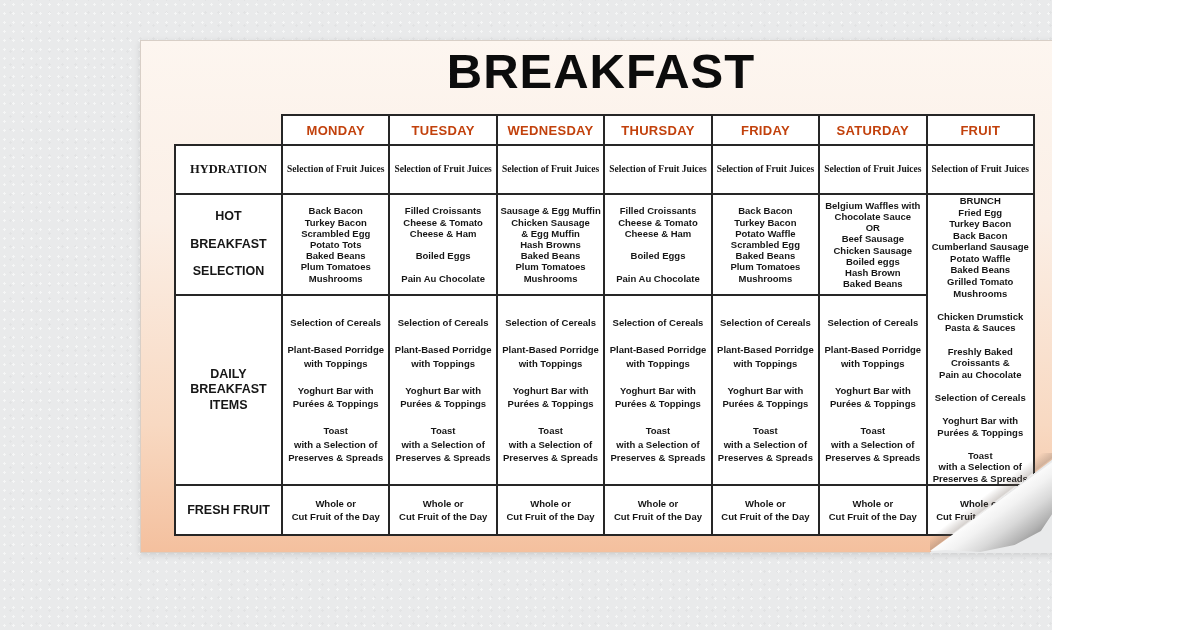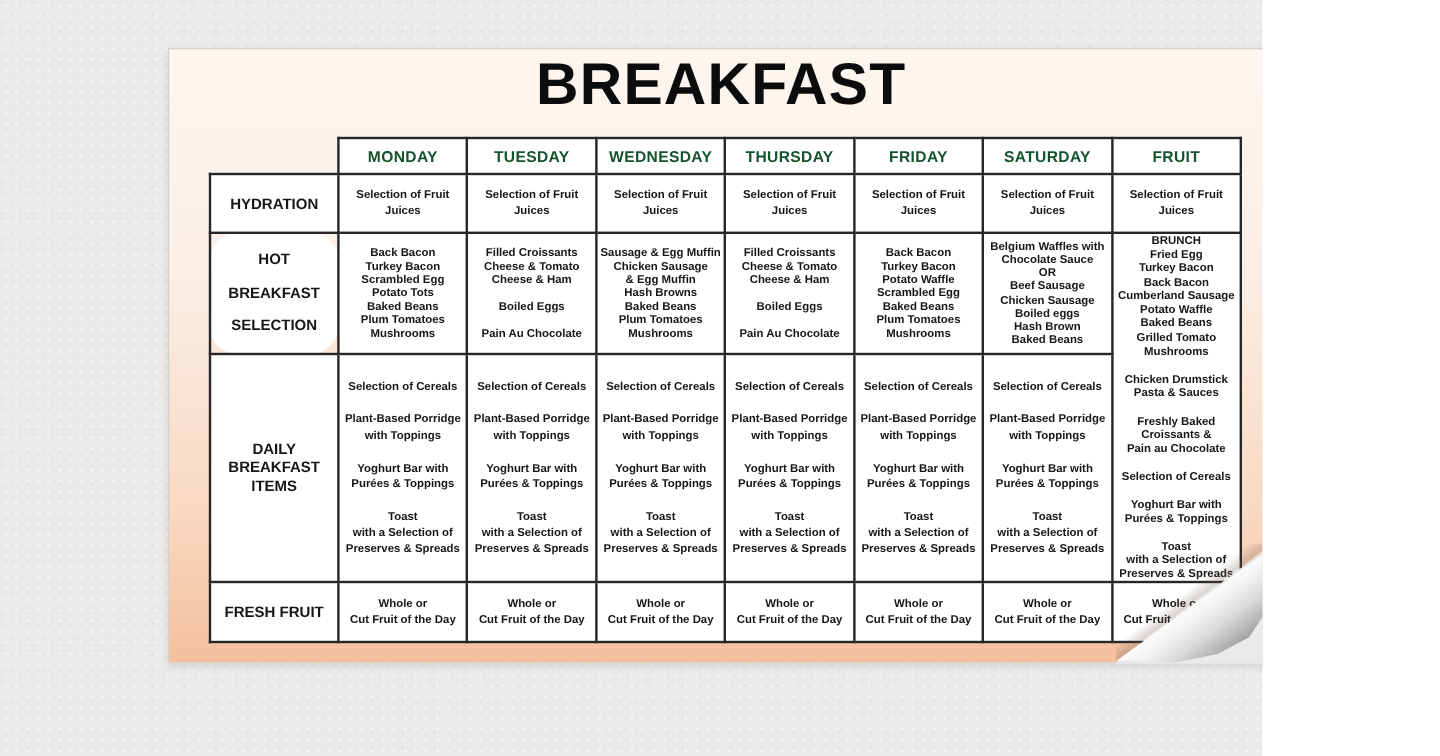--- a/index.html
+++ b/index.html
@@ -38,27 +38,27 @@
     position:absolute; left:33px; top:73px; width:861px;
     border-collapse:collapse; table-layout:fixed;
   }
   .menu col.c-label { width:107px; }
   .menu td, .menu th {
     border:2px solid #262626; background:#ffffff; padding:0 2px;
     text-align:center; vertical-align:middle; color:#161616;
   }
   .menu td.corner { border:none; background:transparent; }
   tr.r-days  { height:30px; }
-  tr.r-hyd   { height:49px; }
+  tr.r-hyd   { height:49px;font-family:Liberation Serif, serif; }
   tr.r-hot   { height:101px; }
   tr.r-daily { height:190px; }
   tr.r-fruit { height:50px; }
-  .menu th { font-size:13px; font-weight:bold; letter-spacing:.3px; color:#14532d; }
+  .menu th { font-size:13px; font-weight:bold; letter-spacing:.3px; color:#c2410c; }
   .lbl { font-size:12.5px; font-weight:bold; }
-  .lbl-hot   { line-height:1.1;border-radius:23px; }
+  .lbl-hot   { line-height:1.1; }
   .lbl-daily { line-height:1.25; }
   .cell { font-size:9.5px; font-weight:bold; line-height:1.35; }
   .pre  { white-space:pre-line; }
   .hot   { line-height:1.18; }
   .daily { line-height:1.42; }
   .fruit { line-height:1.4; }
   .sun-head { font-size:9.5px; font-weight:bold; line-height:1.22; }
   .sun-body { font-size:9.5px; font-weight:bold; line-height:1.22; }
   
   .curl { position:absolute; right:-1px; bottom:-1px; width:132px; height:100px; }

